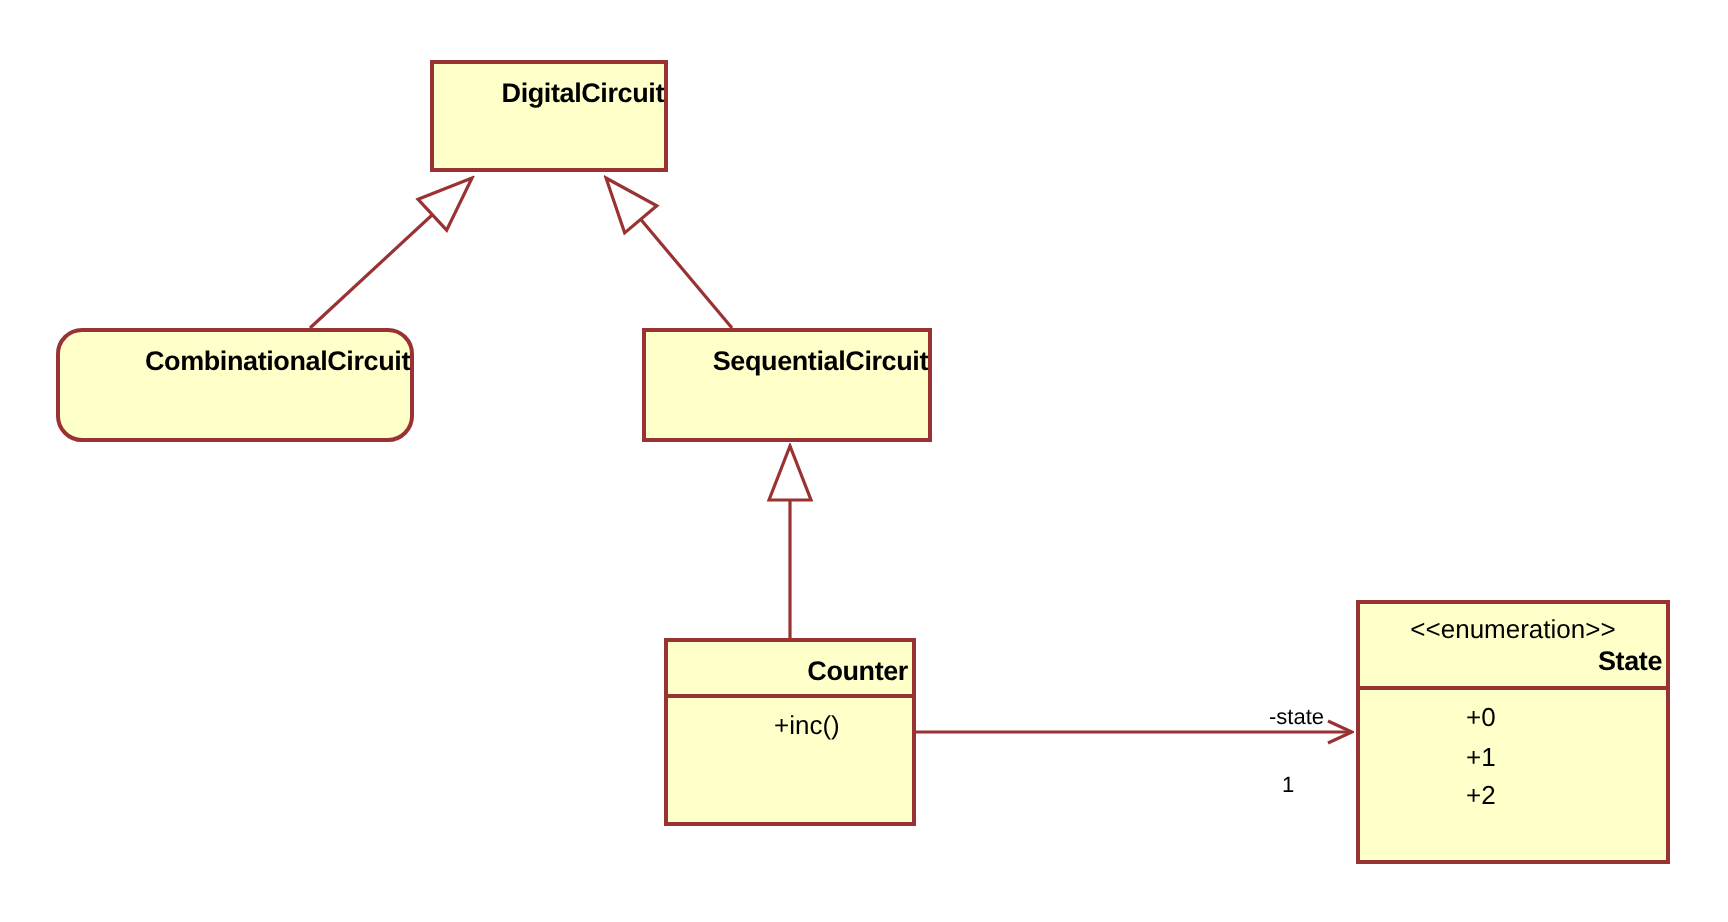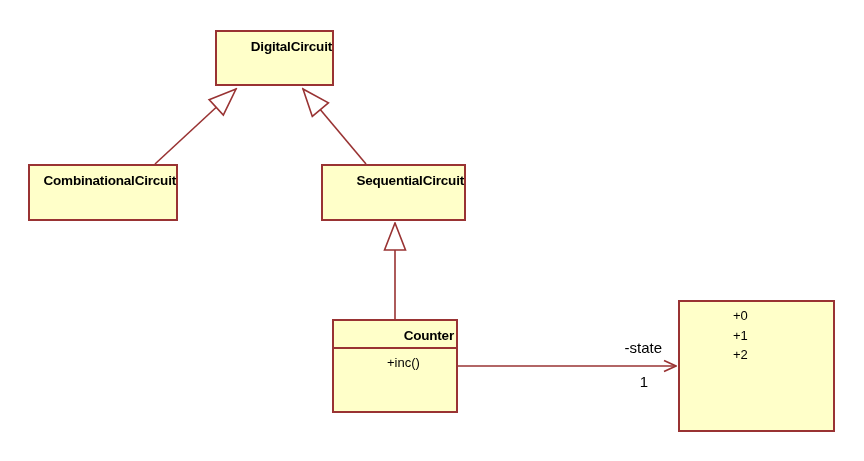--- a/index.html
+++ b/index.html
@@ -71,29 +71,30 @@
     padding: 4px 7px;
     margin-left: 46px;
   }
   .member {
     font-size: 13px;
     line-height: 19.5px;
     white-space: pre;
   }
   
   #cls-digital       { left: 215px; top: 30px;  width: 119px; height: 56px;  }
-  #cls-combinational { left: 28px;  top: 164px; width: 150px; height: 57px;  }
+  #cls-combinational { left: 28px;  top: 164px; width: 179px; height: 57px; border-radius: 13px;  }
   #cls-sequential    { left: 321px; top: 164px; width: 145px; height: 57px;  }
   #cls-counter       { left: 332px; top: 319px; width: 126px; height: 94px;  }
   #cls-state         { left: 678px; top: 300px; width: 157px; height: 132px; }
   
   .edge-label {
     position: absolute;
-    font-size: 15px;
+    font-size: 11px;
     color: var(--text, #000000);
+    margin-top: 14px;
   }
   #assoc-role {
     left: 580px; top: 339px; width: 82px;
     text-align: right;
   }
   #assoc-mult {
     left: 632px; top: 373px; width: 24px;
     text-align: center;
   }
 </style>
@@ -132,20 +133,24 @@
   <div class="uml-class" id="cls-counter">
     <div class="cls-header">
       <div class="cls-name">Counter</div>
     </div>
     <div class="cls-body">
       <div class="member">+inc()</div>
     </div>
   </div>
 
   <div class="uml-class" id="cls-state">
+    <div class="cls-header">
+      <div class="stereotype">&lt;&lt;enumeration&gt;&gt;</div>
+      <div class="cls-name">State</div>
+    </div>
     <div class="cls-body">
       <div class="member">+0</div>
       <div class="member">+1</div>
       <div class="member">+2</div>
     </div>
   </div>
 
   <div class="edge-label" id="assoc-role">-state</div>
   <div class="edge-label" id="assoc-mult">1</div>
 

